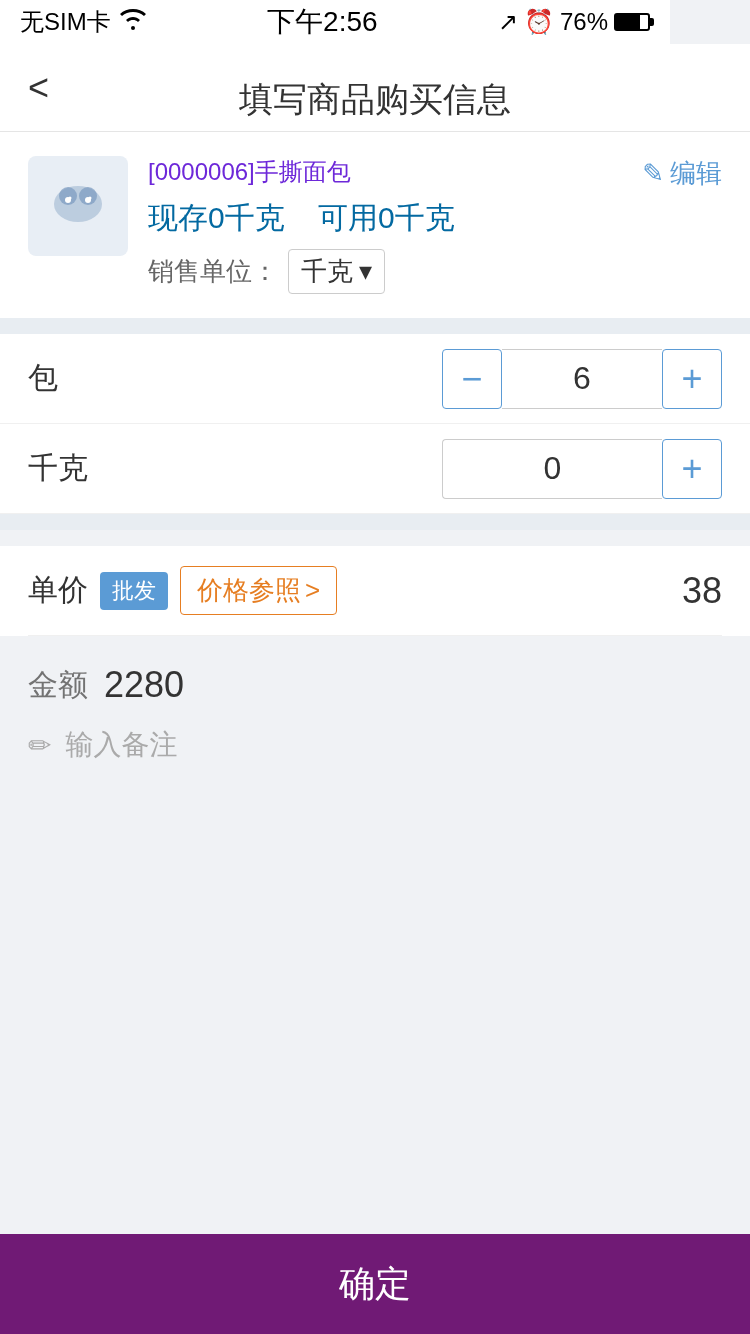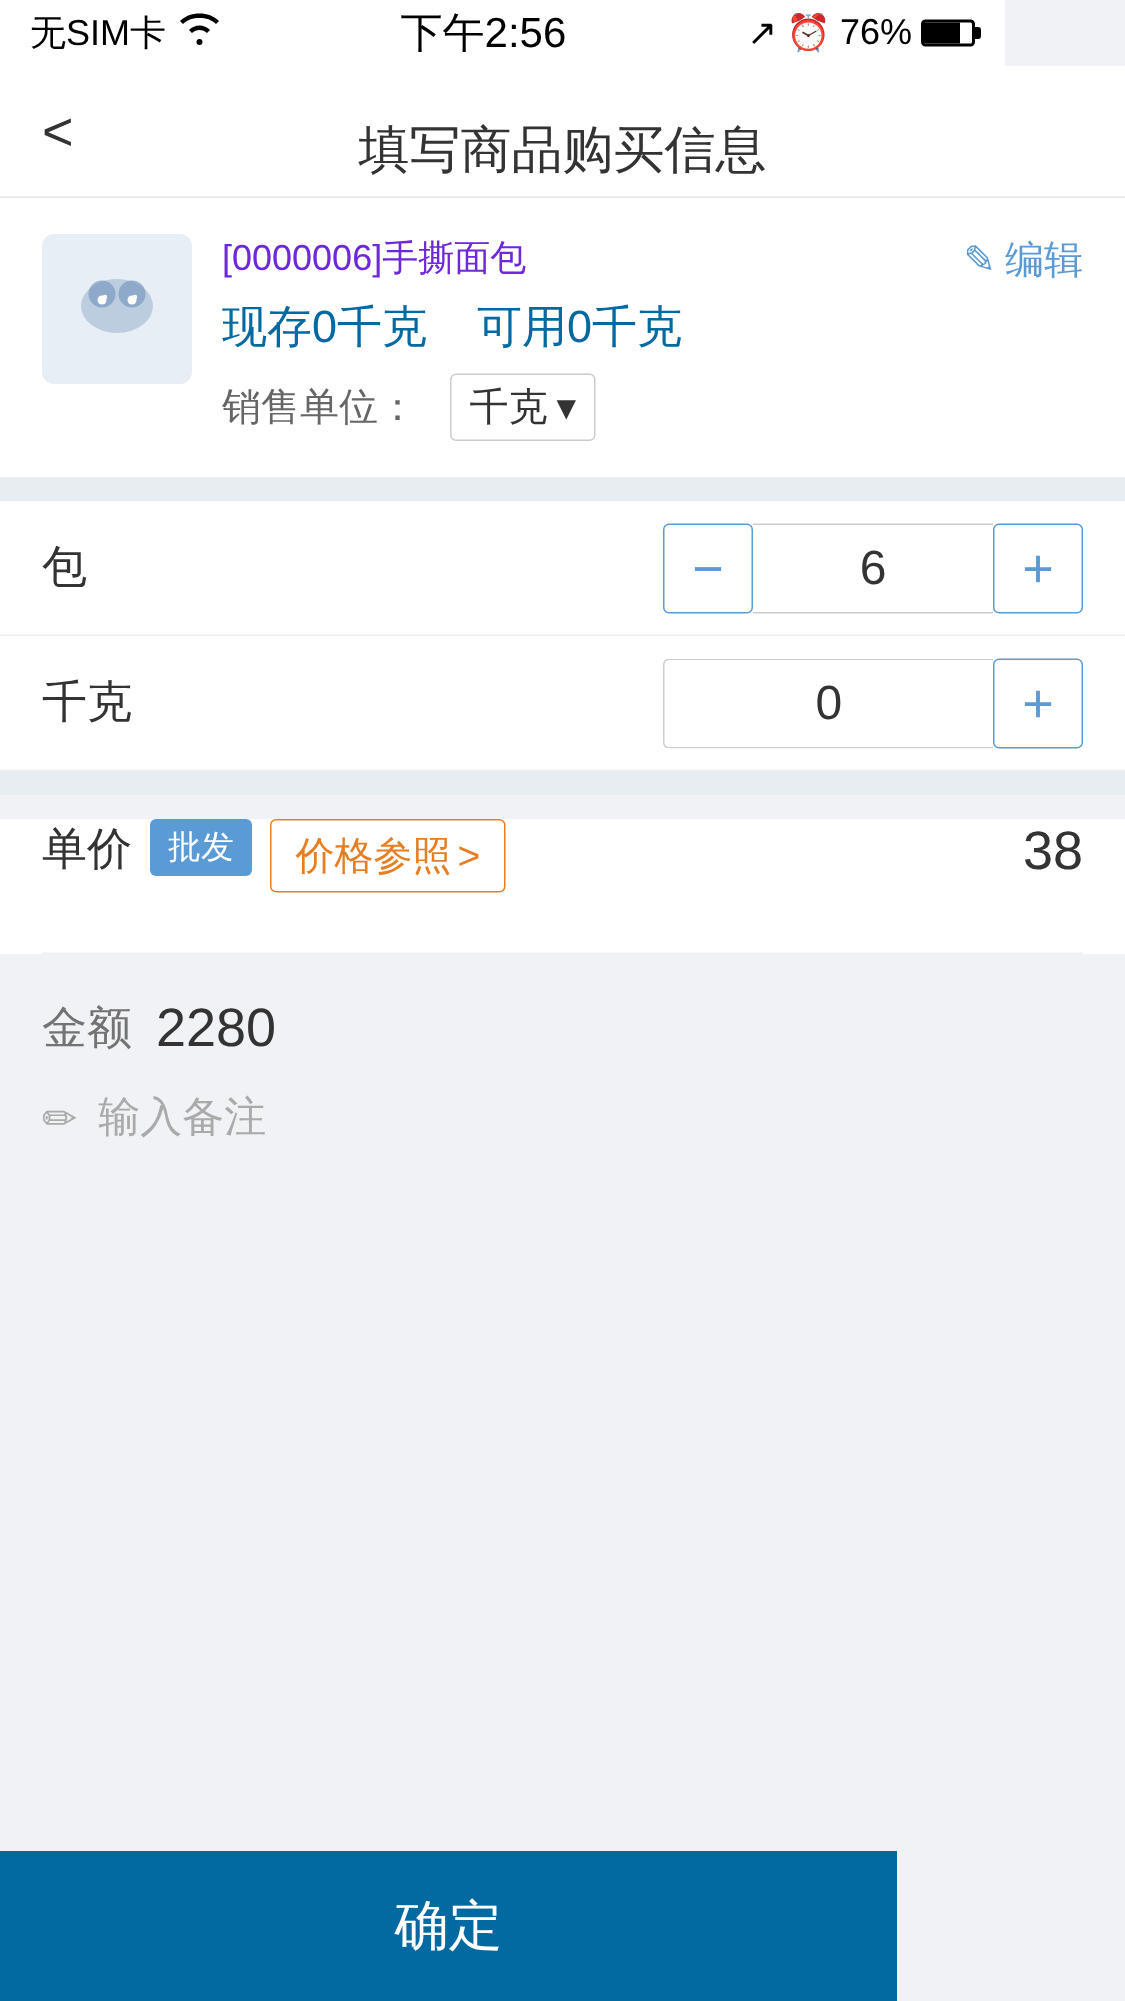--- a/index.html
+++ b/index.html
@@ -88,21 +88,21 @@
       margin-bottom: 10px;
     }
     .product-stock {
       font-size: 30px;
       color: #0369a1;
       margin-bottom: 10px;
     }
     .product-unit-row {
       display: flex;
       align-items: center;
-      gap: 22px;
+      gap: 10px;
     }
     .product-unit-label {
       font-size: 26px;
       color: #666;
     }
     .unit-select {
       border: 1px solid #ccc;
       border-radius: 4px;
       padding: 4px 12px;
       font-size: 26px;
@@ -219,21 +219,21 @@
     }
 
     
     .price-section {
       background: #fff;
       padding: 0 28px;
       margin-top: 16px;
     }
     .price-row {
       display: flex;
-      align-items: flex-start;
+      align-items: center;
       height: 90px;
       border-bottom: 1px solid #f0f0f0;
     }
     .price-label {
       font-size: 30px;
       color: #333;
     }
     .price-tag {
       margin-left: 12px;
       background: #5b9bd5;
@@ -299,23 +299,23 @@
 
     
     .empty-space {
       background: #f0f2f5;
       flex: 1;
       min-height: 280px;
     }
 
     
     .confirm-bar {
-      width: 598px;
+      width: 750px;
       height: 100px;
-      background: #0369a1;
+      background: #701a75;
       display: flex;
       align-items: center;
       justify-content: center;
       cursor: pointer;
       position: fixed;
       bottom: 0;
       left: 0;
     }
     .confirm-text {
       font-size: 36px;

